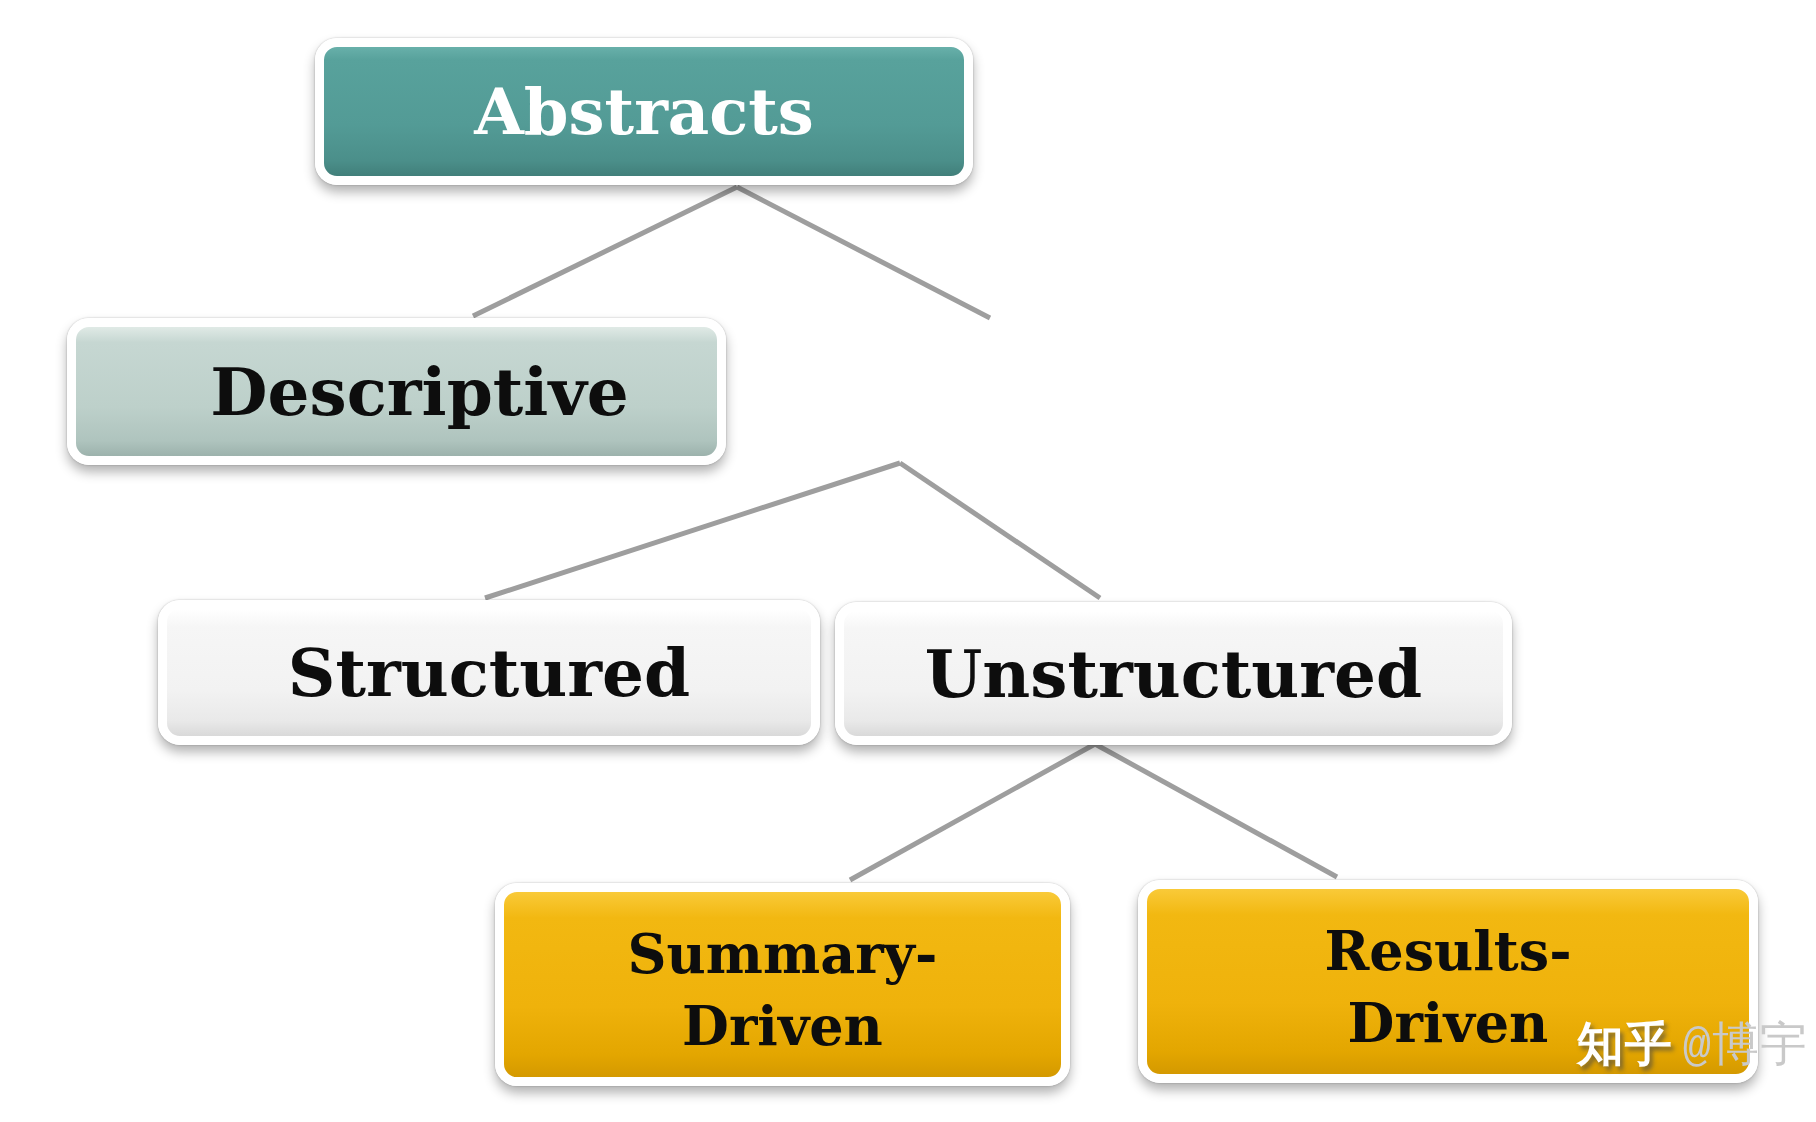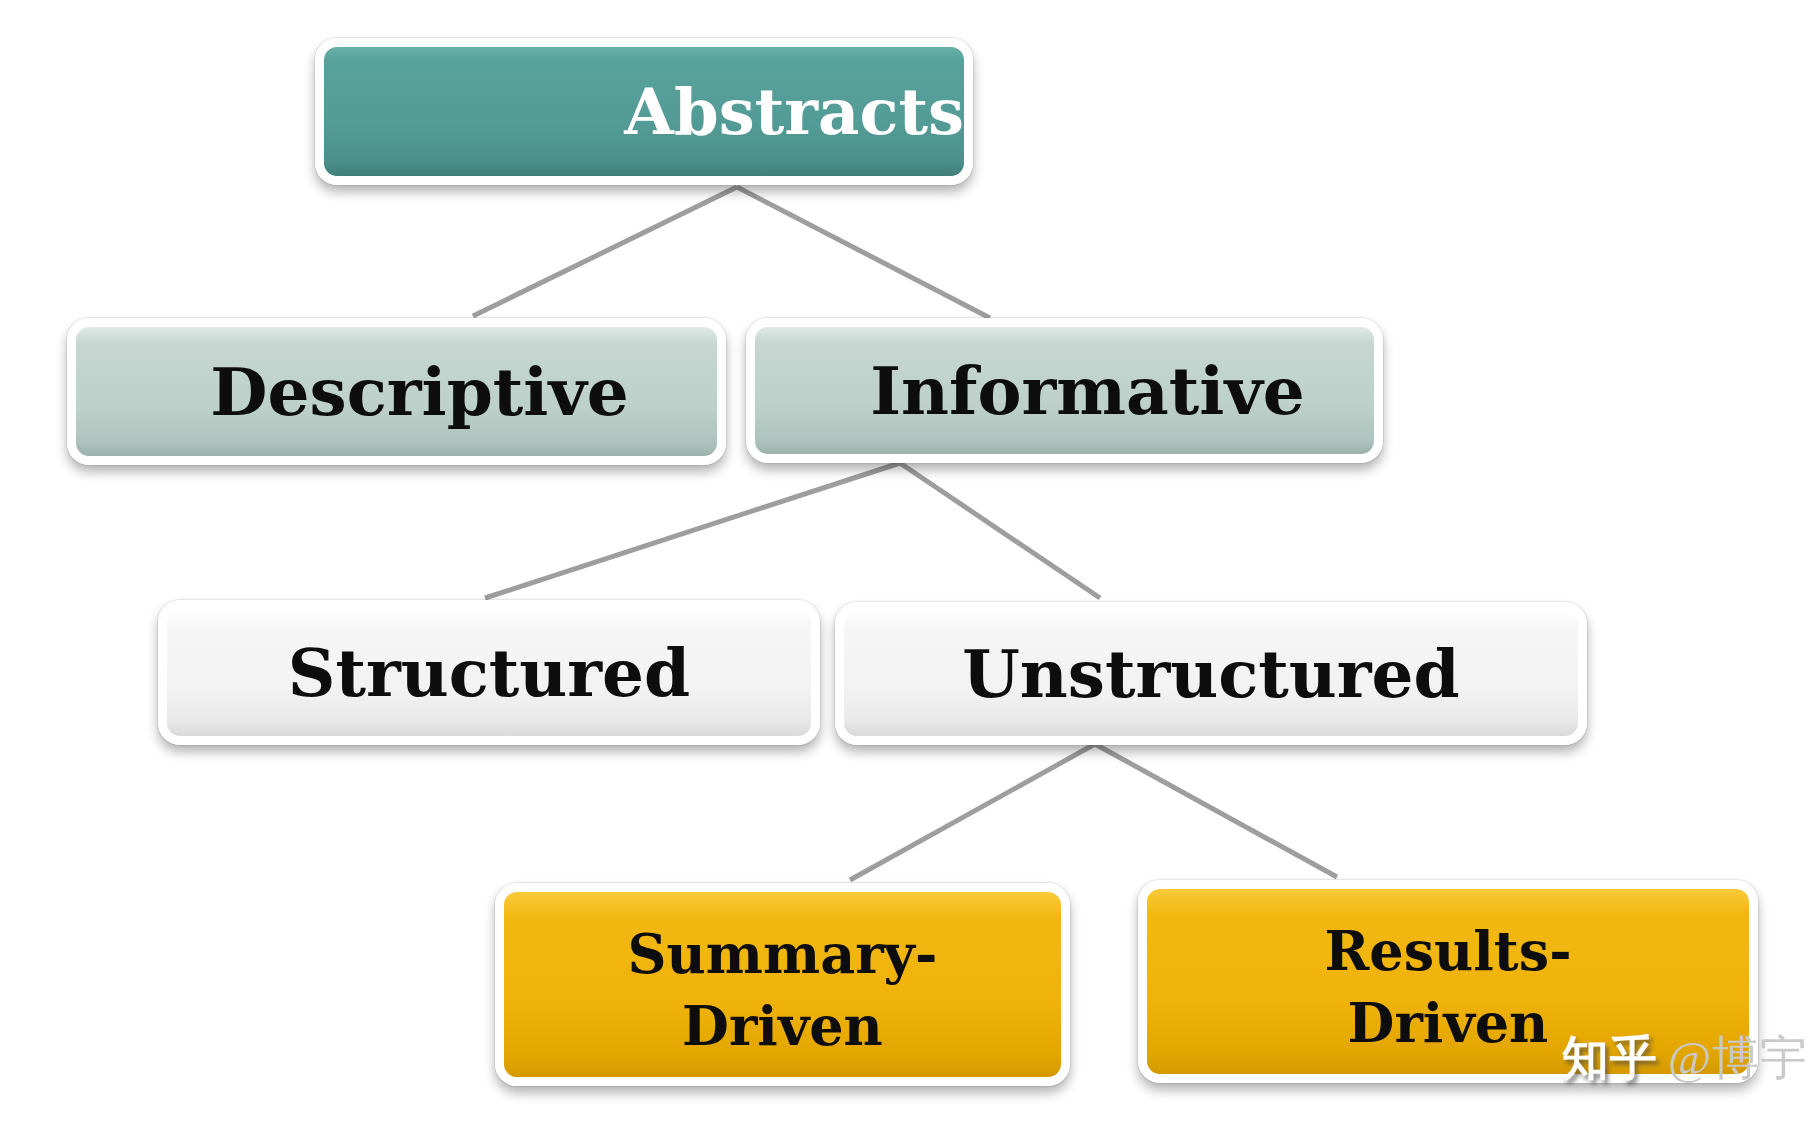--- a/index.html
+++ b/index.html
@@ -37,32 +37,32 @@
     color:#0d0d0d;
     font-size:66px;
     justify-content:center;
   }
   .lvl-4{
     background:linear-gradient(to bottom,#f9ca39 0%,#f2b811 14%,#efb20b 62%,#e3a600 88%,#d49900 100%);
     color:#0d0d0d;
     font-size:54px;
     line-height:1.22;
   }
-  .node-abstracts   {left:315px; top:38px;  width:658px; height:147px;justify-content:flex-end;}
+  .node-abstracts   {left:315px; top:38px;  width:658px; height:147px;}
   .node-descriptive {left:67px;  top:318px; width:659px; height:147px;}
   .node-informative {left:746px; top:318px; width:637px; height:145px;}
   .node-structured  {left:158px; top:600px; width:662px; height:145px;}
-  .node-unstructured{left:835px; top:602px; width:752px; height:143px;}
+  .node-unstructured{left:835px; top:602px; width:677px; height:143px;}
   .node-summary     {left:495px; top:883px; width:575px; height:203px;}
   .node-results     {left:1138px;top:880px; width:620px; height:203px;}
   .two-line span{display:block;margin-top:6px;}
   .watermark{
     position:absolute;z-index:5;
-    right:8px;bottom:32px;
-    font-family:Liberation Serif, serif;
+    right:8px;bottom:46px;
+    font-family:Liberation Mono, monospace;
     font-size:47px;
     letter-spacing:1px;
     white-space:nowrap;
   }
   .wm-brand{
     color:#ffffff;
     font-weight:bold;
     text-shadow:3px 4px 4px rgba(70,70,70,0.65);
   }
   .wm-handle{
@@ -86,23 +86,20 @@
   </svg>
 
   <div class="node lvl-root node-abstracts">
     <span>Abstracts</span>
   </div>
 
   <div class="node lvl-2 node-descriptive">
     <span>Descriptive</span>
   </div>
 
-  <div class="node lvl-2 node-informative">
-    <span>Informative</span>
-  </div>
 
   <div class="node lvl-3 node-structured">
     <span>Structured</span>
   </div>
 
   <div class="node lvl-3 node-unstructured">
     <span>Unstructured</span>
   </div>
 
   <div class="node lvl-4 node-summary two-line">

